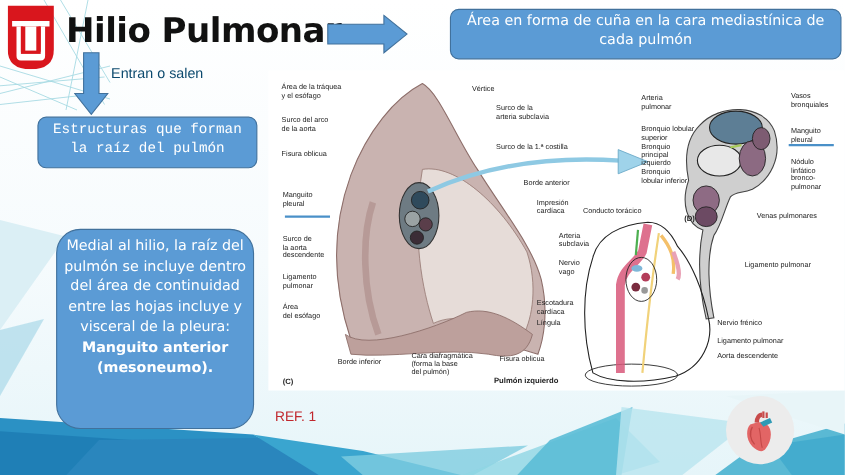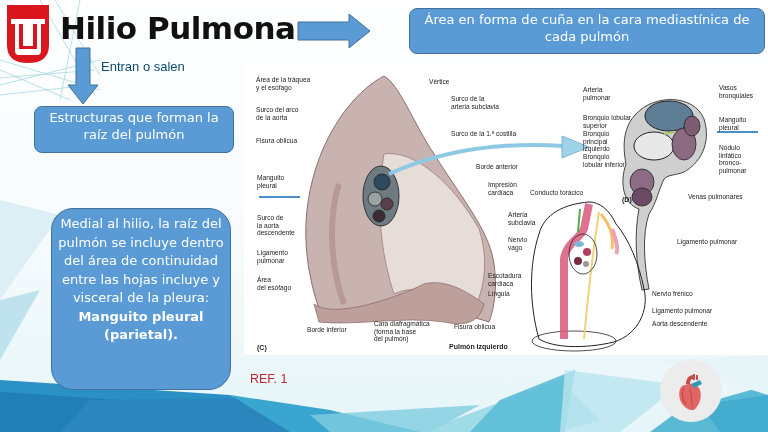--- a/index.html
+++ b/index.html
@@ -21,21 +21,21 @@
     font-size: 13px; color: #0c4a6e;
   }
   .blue-box {
     position: absolute; background: #5b9bd5; color: #fff;
     border: 1px solid #41719c; text-align: center;
     display: flex; justify-content: center;
     font-family: "DejaVu Sans", sans-serif;
     margin-left: 24px;
   }
   .box-top { left: 385px; top: 8px; width: 356px; height: 46px; border-radius: 8px; font-size: 13px; line-height: 17px; padding: 2px 10px; }
-  .box-left { left: 10px; top: 106px; width: 200px; height: 47px; border-radius: 8px; font-size: 13px; line-height: 17px; padding: 2px 6px; }
+  .box-left { left: 10px; top: 106px; width: 200px; height: 47px; border-radius: 8px; font-size: 13px; line-height: 17px; padding: 2px 6px; font-family: Liberation Mono, monospace; }
   .box-medial { left: 27px; top: 208px; width: 180px; height: 182px; border-radius: 22px; font-size: 13px; line-height: 18.5px; padding: 6px 6px; }
   .box-medial b { font-weight: bold; }
   .arrow { position: absolute; }
   .figure {
     position: absolute; left: 244px; top: 64px; width: 524px; height: 291px;
     background: #fff;
   }
   .fig-label {
     position: absolute; font-size: 6.6px; line-height: 7.6px; color: #222;
     font-family: "Liberation Sans", sans-serif; white-space: pre;
@@ -101,21 +101,21 @@
   <span>Área en forma de cuña en la cara mediastínica de cada pulmón</span>
 </div>
 
 <div class="blue-box box-left">
   <span>Estructuras que forman la raíz del pulmón</span>
 </div>
 
 <div class="blue-box box-medial">
   <span>
     <span>Medial al hilio, la raíz del pulmón se incluye dentro del área de continuidad entre las hojas incluye y visceral de la pleura:</span>
-    <b>Manguito pleural (parietal).</b>
+    <b>Manguito anterior (mesoneumo).</b>
   </span>
 </div>
 
 <div class="figure">
   <svg width="524" height="291" viewBox="0 0 524 291" style="position:absolute;left:0;top:0;">
 
     <path d="M75,245 C60,200 55,150 75,95 C90,55 115,25 140,12 C155,20 170,60 190,90 C215,130 240,160 248,190 C255,220 250,245 245,258 C220,250 180,240 140,248 C110,255 90,258 75,245 Z" fill="#c9b3b0" stroke="#8d6e6a" stroke-width="1"></path>
     <path d="M140,90 C170,85 210,120 235,165 C245,195 240,225 232,240 C200,228 170,220 150,230 C140,200 130,150 140,90 Z" fill="#e6dcd8" stroke="#9b7e79" stroke-width="0.8"></path>
     <path d="M95,120 C85,150 85,200 100,240" stroke="#a5827e" stroke-width="6" fill="none" opacity="0.5"></path>
     <path d="M70,240 C90,255 150,235 180,220 C200,215 220,225 240,240 C235,260 220,262 200,258 C160,252 110,262 75,258 Z" fill="#bda09c" stroke="#8d6e6a" stroke-width="0.8"></path>

